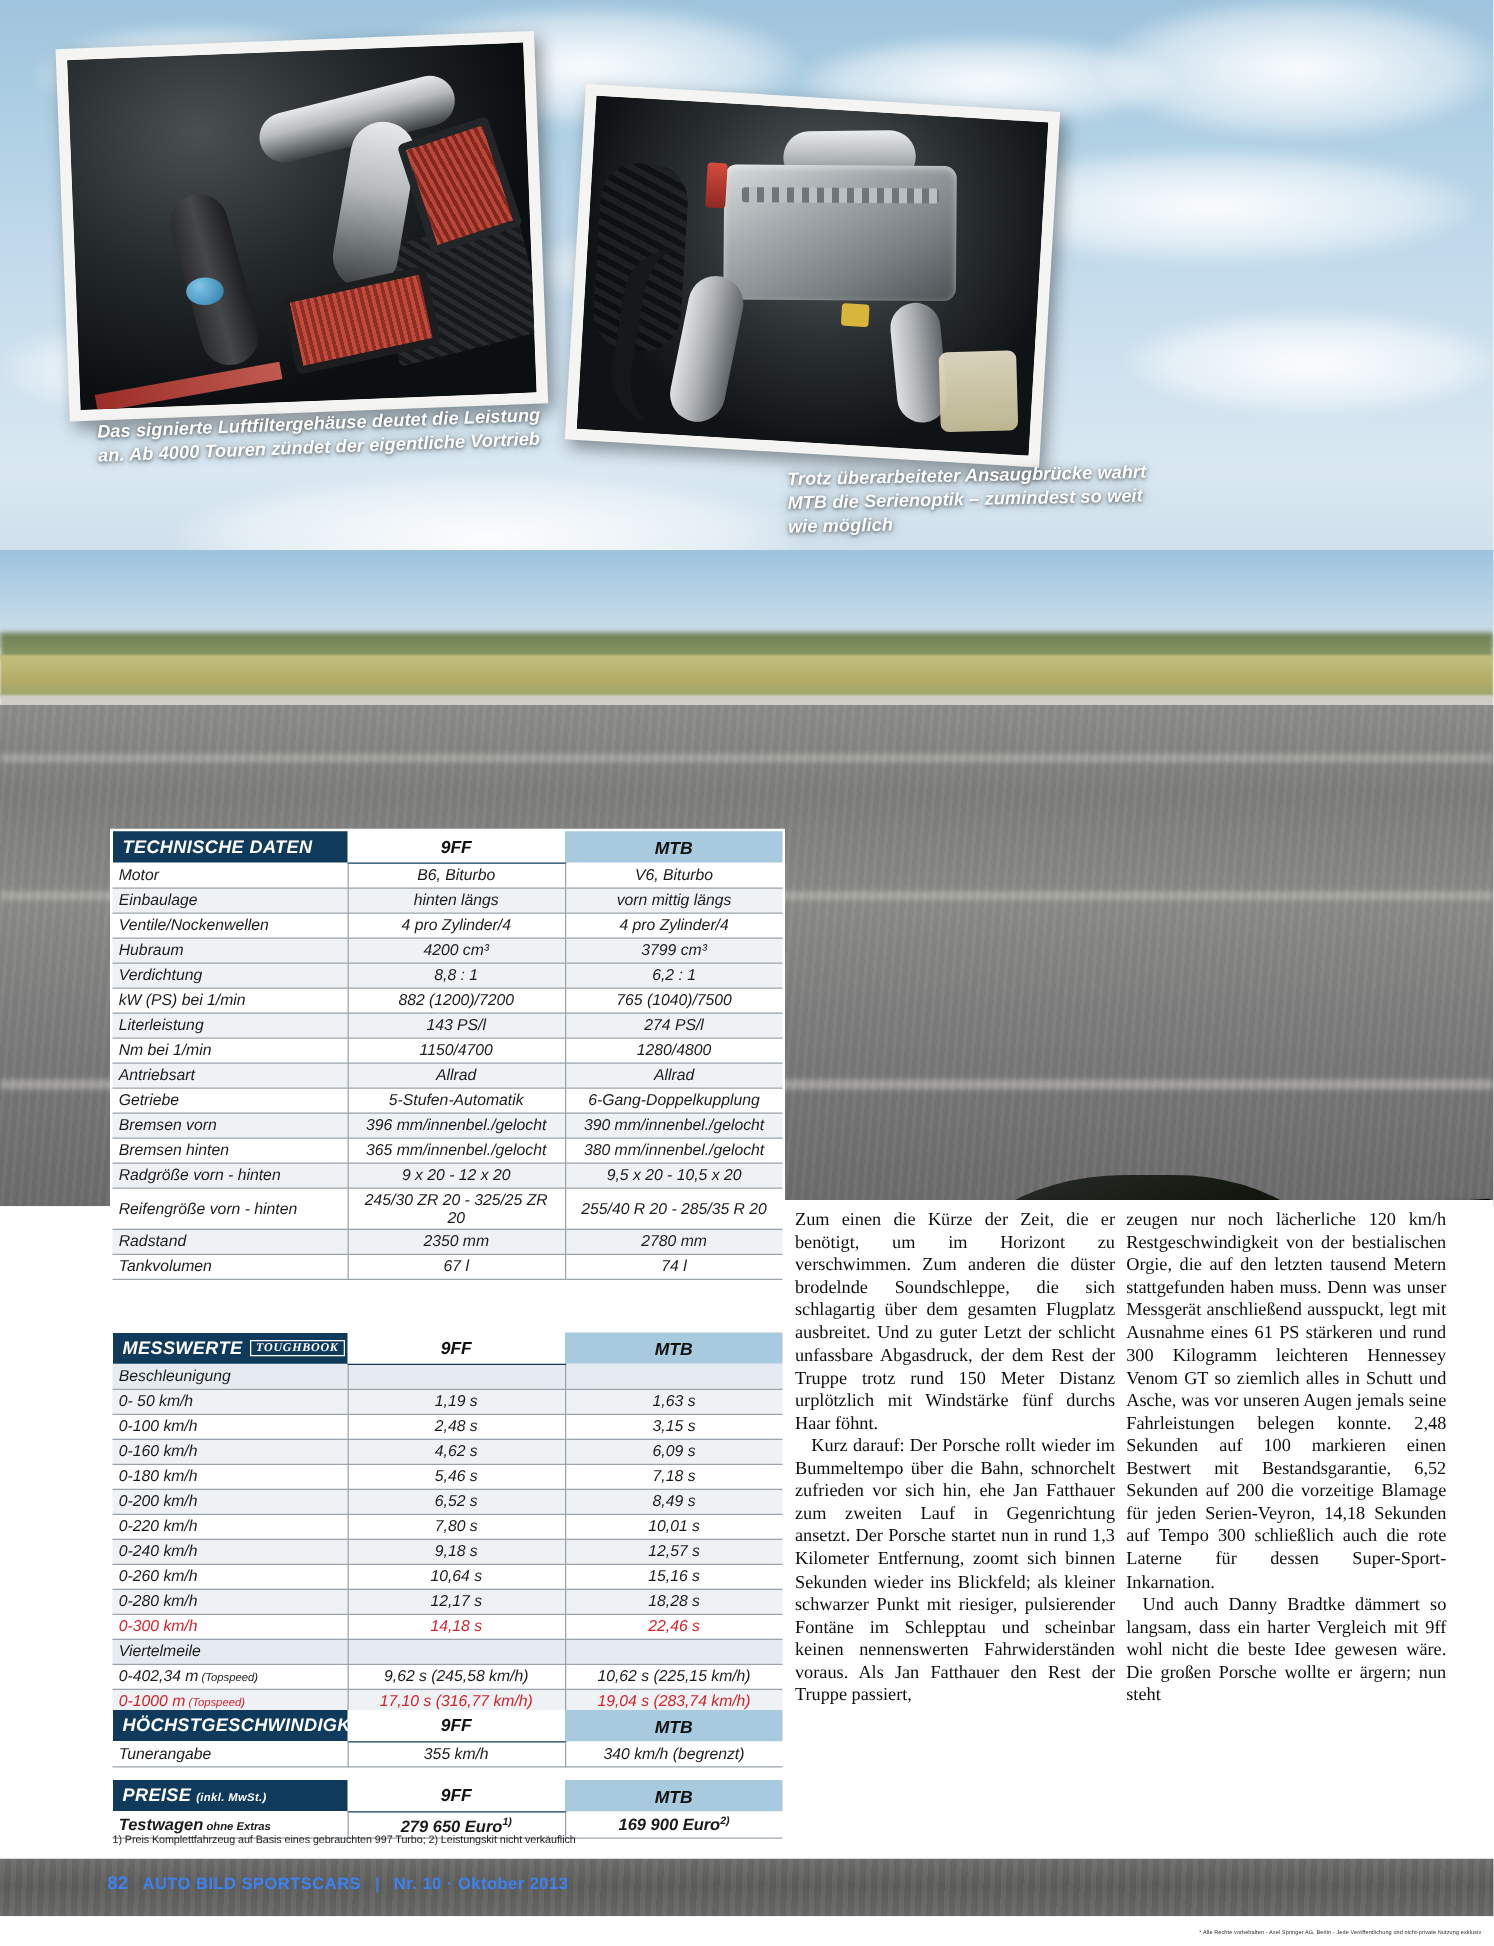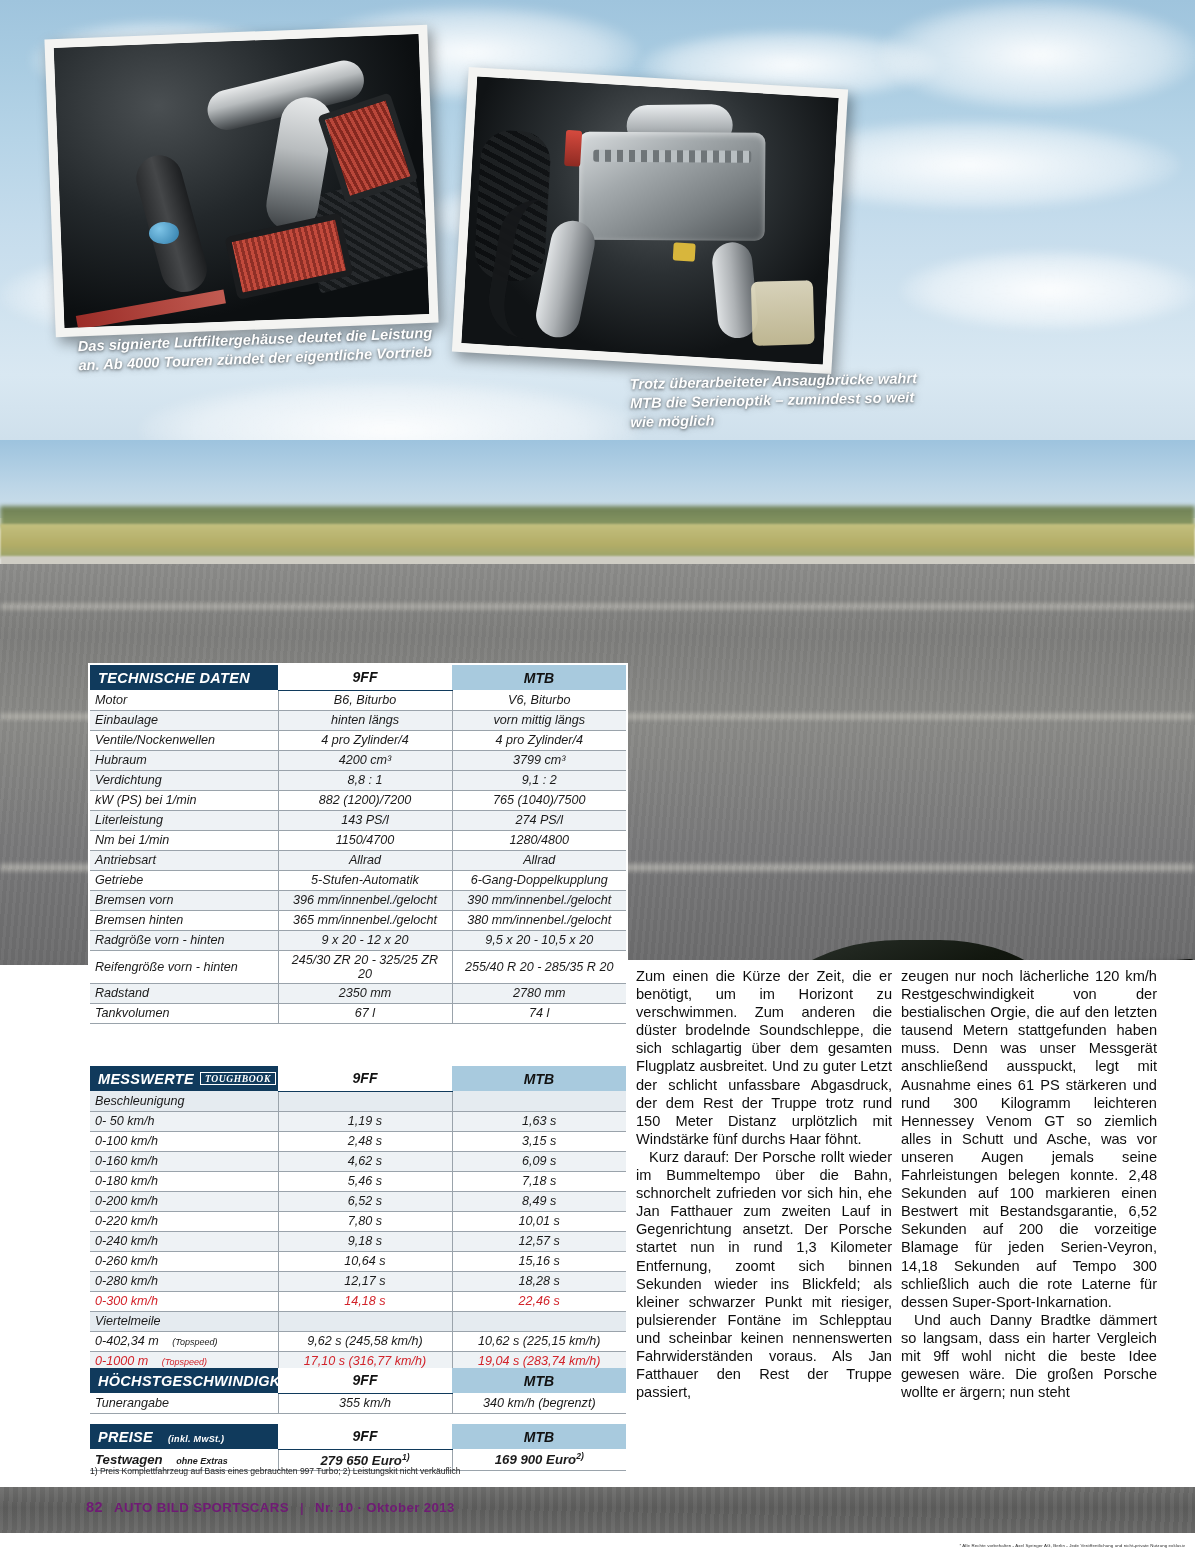--- a/index.html
+++ b/index.html
@@ -253,21 +253,21 @@
     background: #a8cade; color: #111; font-weight: 800; font-size: 14px;
     text-align: center;
   }
   .tbl td.lbl { text-align: left; font-size: 12.6px; }
   .tbl td.val { text-align: center; font-size: 12.6px; }
   .tbl td.val, .tbl td.lbl { border-right: 1px solid #9aa3ab; }
   .tbl td.val:last-child { border-right: none; }
   .tbl tr.group td { background: #e5ebf0; font-size: 12.6px; }
   .tbl tr.alt td { background: #eef2f5; }
   .tbl tr.red td, .tbl td.red { color: #d2232a; }
-  .sub { font-size: 9px; padding-left: 11px; }
+  .sub { font-size: 9px; }
   .sup { font-size: 8.5px; vertical-align: super; }
 
   .toughbook {
     display: inline-block;
     border: 1.6px solid #ffffff;
     padding: 0px 4px 0px 4px;
     font-size: 9.6px;
     font-weight: 800;
     letter-spacing: .6px;
     margin-left: 6px;
@@ -283,21 +283,21 @@
 
   .tbl .bold td { font-weight: 800; font-size: 13.2px; }
   .footnote {
     position: absolute; left: 90px; top: 1466px; width: 540px;
     font-size: 8.6px; color: #1b1b1b; letter-spacing: -.05px;
   }
 
   
   .bodycol {
     position: absolute;
-    font-family: Liberation Sans, sans-serif;
+    font-family: Liberation Serif, serif;
     font-size: 14.6px;
     line-height: 18.1px;
     color: #0d0d0d;
     text-align: justify;
     -webkit-hyphens: none; hyphens: none;
   }
   #col-1 { left: 636px; top: 967px; width: 256px; }
   #col-2 { left: 901px; top: 967px; width: 256px; }
   .bodycol p { margin: 0; text-indent: 0; }
   .bodycol p.indent { text-indent: 13px; }
@@ -306,21 +306,21 @@
   .footer-band {
     position: absolute; left: 0; top: 1487px; width: 1195px; height: 46px;
     background: linear-gradient(to bottom,#6f6f6e,#5e5e5d 45%,#6a6a69 100%);
   }
   .footer-band::after{
     content:""; position:absolute; inset:0;
     background: repeating-linear-gradient(92deg, rgba(255,255,255,.035) 0 4px, rgba(0,0,0,.04) 4px 9px);
   }
   .footer-text {
     position:absolute; left: 86px; top: 1499px;
-    color:#701a75; font-size: 13.2px; font-weight: 700;
+    color:#3b82f6; font-size: 13.2px; font-weight: 700;
     letter-spacing: .4px;
     z-index: 3;
   }
   .footer-text .pg { font-weight: 800; font-size: 14.5px; }
   .footer-text .sep { margin: 0 7px; opacity:.8; }
   .copyline {
     position:absolute; left: 880px; top: 1543px; width: 305px;
     font-size: 4.4px; color: #2a2a2a; letter-spacing: .1px; text-align: right;
     z-index: 4;
   }
@@ -440,21 +440,21 @@
             <td class="val">4 pro Zylinder/4</td>
           </tr>
           <tr class="alt">
             <td class="lbl">Hubraum</td>
             <td class="val">4200 cm³</td>
             <td class="val">3799 cm³</td>
           </tr>
           <tr class="alt">
             <td class="lbl">Verdichtung</td>
             <td class="val">8,8 : 1</td>
-            <td class="val">9,1 : 2</td>
+            <td class="val">6,2 : 1</td>
           </tr>
           <tr>
             <td class="lbl">kW (PS) bei 1/min</td>
             <td class="val">882 (1200)/7200</td>
             <td class="val">765 (1040)/7500</td>
           </tr>
           <tr class="alt">
             <td class="lbl">Literleistung</td>
             <td class="val">143 PS/l</td>
             <td class="val">274 PS/l</td>

